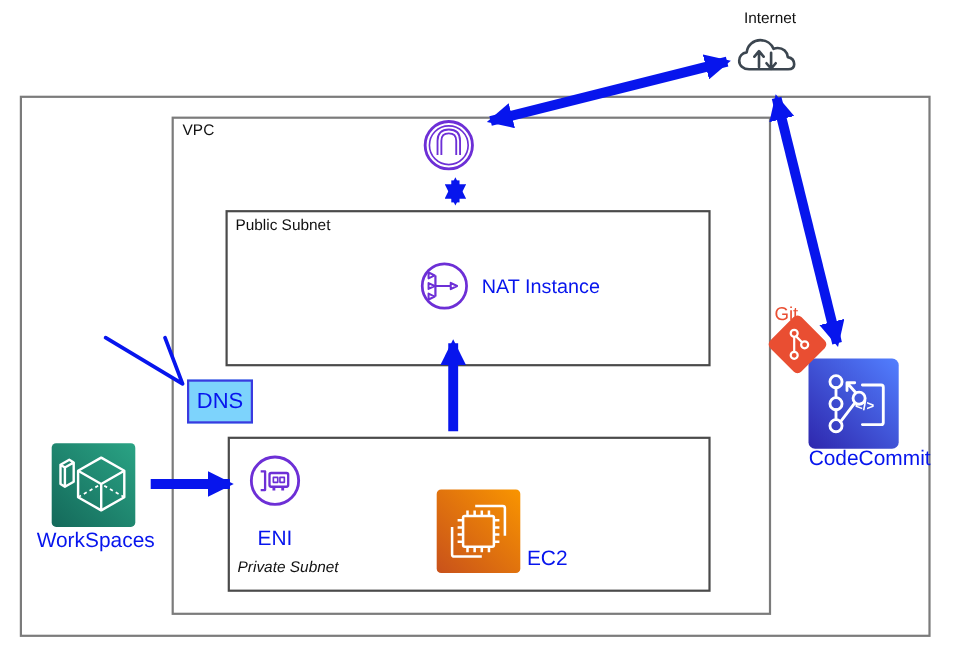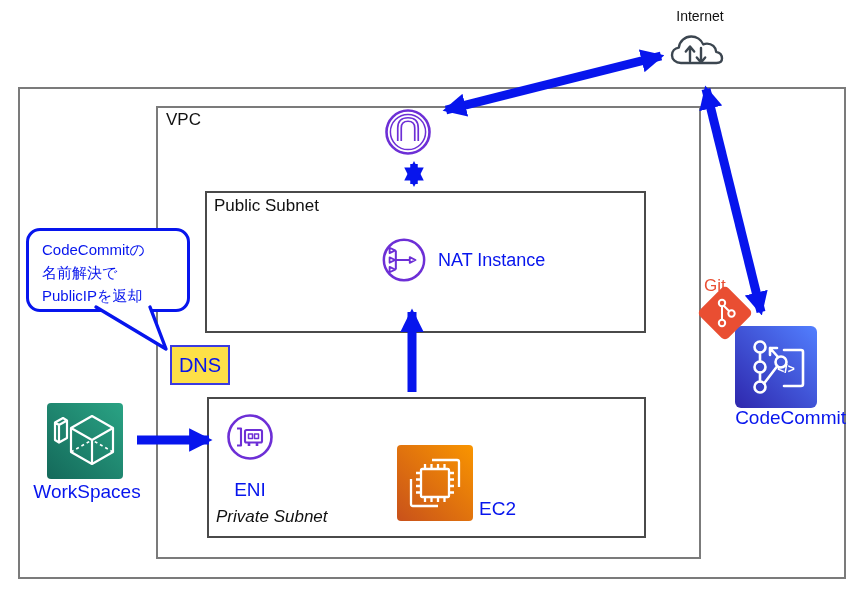--- a/index.html
+++ b/index.html
@@ -9,38 +9,38 @@
   *{margin:0;padding:0;box-sizing:border-box;}
   body{background:#fff;font-family:"Liberation Sans","DejaVu Sans",sans-serif;}
   .canvas{position:relative;width:866px;height:600px;background:#fff;overflow:hidden;}
   .box{position:absolute;background:transparent;}
   .outer{left:18px;top:87px;width:828px;height:492px;border:2px solid var(--border-gray);z-index:1;}
   .vpc{left:156px;top:106px;width:545px;height:453px;border:2px solid var(--border-gray);z-index:1;}
   .subnet{border:2px solid var(--subnet-border);z-index:2;}
   .public-subnet{left:205px;top:191px;width:441px;height:142px;}
   .private-subnet{left:207px;top:397px;width:439px;height:141px;}
   .lbl{position:absolute;white-space:nowrap;z-index:3;}
-  .lbl.black{color:var(--text-black);font-size:17px;}
+  .lbl.black{color:var(--text-black);font-size:14px;}
   .lbl.blue{color:var(--blue);font-size:18px;}
   .lbl.center{text-align:center;}
   .icon{position:absolute;z-index:3;}
   .sq{border-radius:4px;display:block;}
   .ws-bg{background:linear-gradient(45deg,#14695A,#2AA384);}
   .ec2-bg{background:linear-gradient(45deg,#C8511B,#F99500);}
   .cc-bg{background:linear-gradient(45deg,#2E27AD,#527FFF);border-radius:6px;}
   .git-diamond{position:absolute;left:705px;top:293px;width:40px;height:40px;z-index:4;
     transform:rotate(45deg);border-radius:5px;background:var(--git-orange);}
   .git-inner{position:absolute;inset:0;transform:rotate(-45deg);}
   .arrow-layer{position:absolute;left:0;top:0;width:866px;height:600px;z-index:5;pointer-events:none;}
   .callout{position:absolute;left:26px;top:228px;width:164px;height:84px;border:3px solid var(--blue);
     border-radius:14px;background:#fff;z-index:7;color:var(--blue);font-size:15px;line-height:23px;
     padding:7px 0 0 13px;}
   .tail-layer{position:absolute;left:0;top:0;width:866px;height:600px;z-index:8;pointer-events:none;}
   .dns{position:absolute;left:170px;top:345px;width:60px;height:40px;border:2px solid #3a3ae0;
-    background:#fde047;z-index:9;color:var(--blue);font-size:20px;display:flex;align-items:center;
+    background:#7dd3fc;z-index:9;color:var(--blue);font-size:20px;display:flex;align-items:center;
     justify-content:center;}
   .stroke-purple{stroke:var(--purple);}
   .stroke-blue{stroke:var(--blue);}
   .fill-blue{fill:var(--blue);}
   .stroke-cloud{stroke:var(--cloud-stroke);}
 </style>
 </head>
 <body>
 
 <div class="canvas">
@@ -166,25 +166,20 @@
       <line x1="414" y1="164" x2="414" y2="184" class="stroke-blue" stroke-width="7.5" marker-start="url(#m-start)" marker-end="url(#m-end)"></line>
     </g>
     <g>
       <line x1="412" y1="392" x2="412" y2="312" class="stroke-blue" stroke-width="9" marker-end="url(#m-end)"></line>
     </g>
     <g>
       <line x1="137" y1="440" x2="209" y2="440" class="stroke-blue" stroke-width="9" marker-end="url(#m-end)"></line>
     </g>
   </svg>
 
-  <div class="callout">
-    <div>CodeCommitの</div>
-    <div>名前解決で</div>
-    <div>PublicIPを返却</div>
-  </div>
   <svg class="tail-layer">
     <path d="M 96,307 L 166,349 L 150,307" fill="#fff" class="stroke-blue" stroke-width="3.4" stroke-linejoin="round" stroke-linecap="round"></path>
   </svg>
 
   <div class="dns">
     <span>DNS</span>
   </div>
 
 </div>
 

